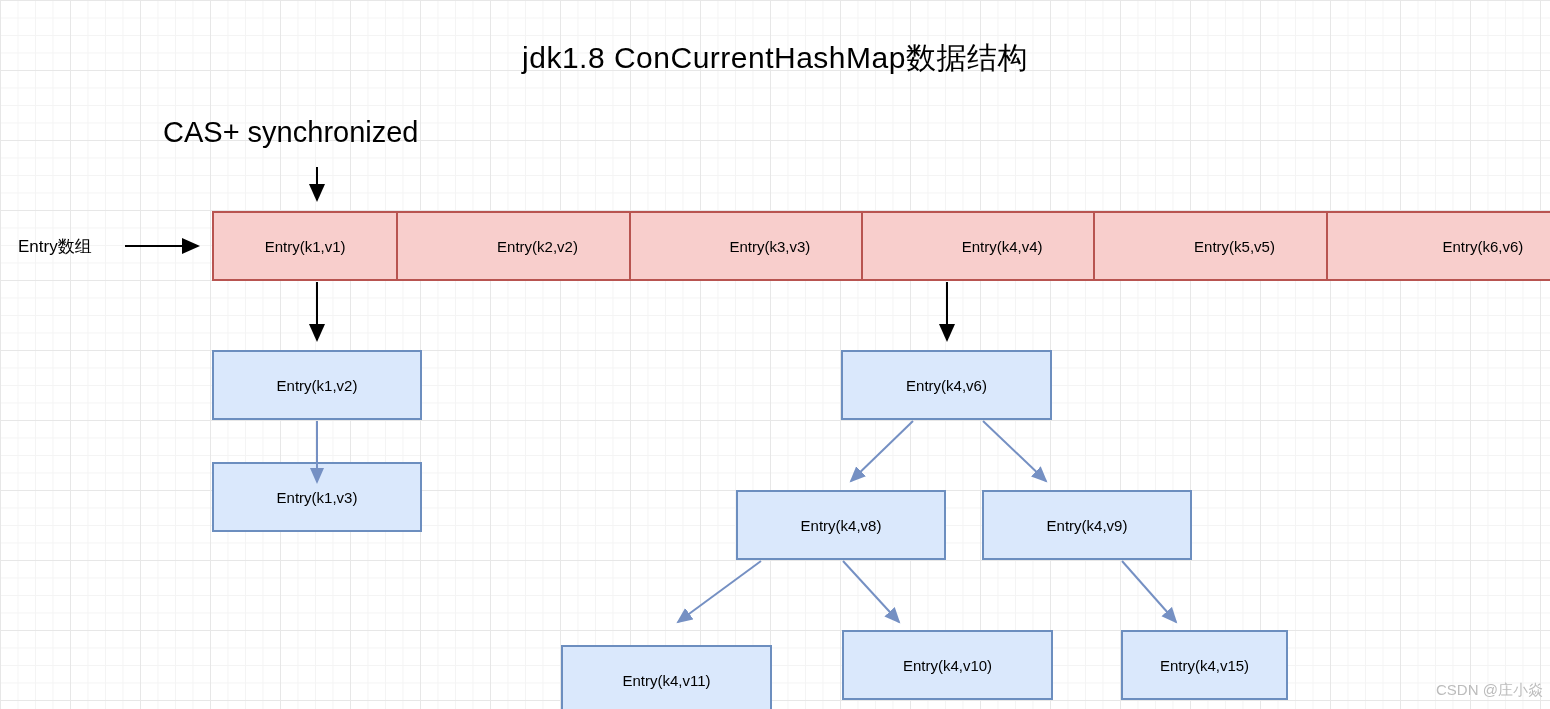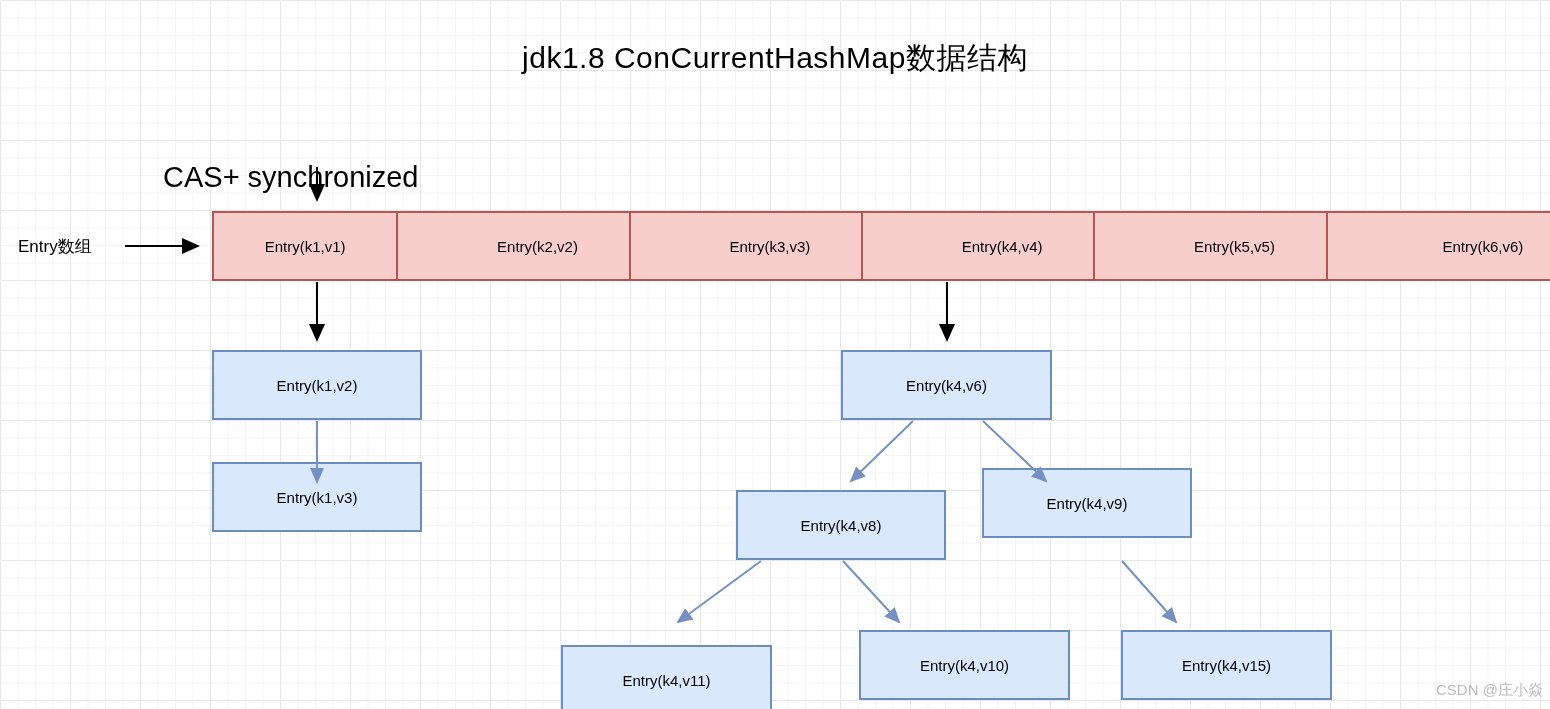--- a/index.html
+++ b/index.html
@@ -29,21 +29,20 @@
     font-size: 30px;
     color: #000000;
     letter-spacing: 0.5px;
   }
   .cas-label {
     position: absolute;
     left: 163px;
     top: 116px;
     font-size: 29px;
     color: #000000;
-    margin-top: 45px;
   }
   .array-label {
     position: absolute;
     left: 18px;
     top: 235px;
     font-size: 17px;
     color: #000000;
   }
   .entry-array {
     position: absolute;
@@ -81,24 +80,24 @@
     display: flex;
     align-items: center;
     justify-content: center;
     font-size: 15px;
     color: #000000;
   }
   #node-k1v2  { left: 212px;  top: 350px; }
   #node-k1v3  { left: 212px;  top: 462px; }
   #node-k4v6  { left: 841px;  top: 350px; width: 211px; }
   #node-k4v8  { left: 736px;  top: 490px; }
-  #node-k4v9  { left: 982px;  top: 468px; }
+  #node-k4v9  { left: 982px;  top: 490px; }
   #node-k4v11 { left: 561px;  top: 630px; width: 211px; margin-top: 15px; }
-  #node-k4v10 { left: 842px;  top: 630px; width: 211px; margin-left: 17px; }
-  #node-k4v15 { left: 1121px; top: 630px; width: 211px; }
+  #node-k4v10 { left: 842px;  top: 630px; width: 211px; }
+  #node-k4v15 { left: 1121px; top: 630px; width: 167px; }
   .watermark {
     position: absolute;
     left: 1436px;
     top: 681px;
     font-size: 15px;
     color: #bcbcbc;
     white-space: nowrap;
   }
   svg.arrows {
     position: absolute;

